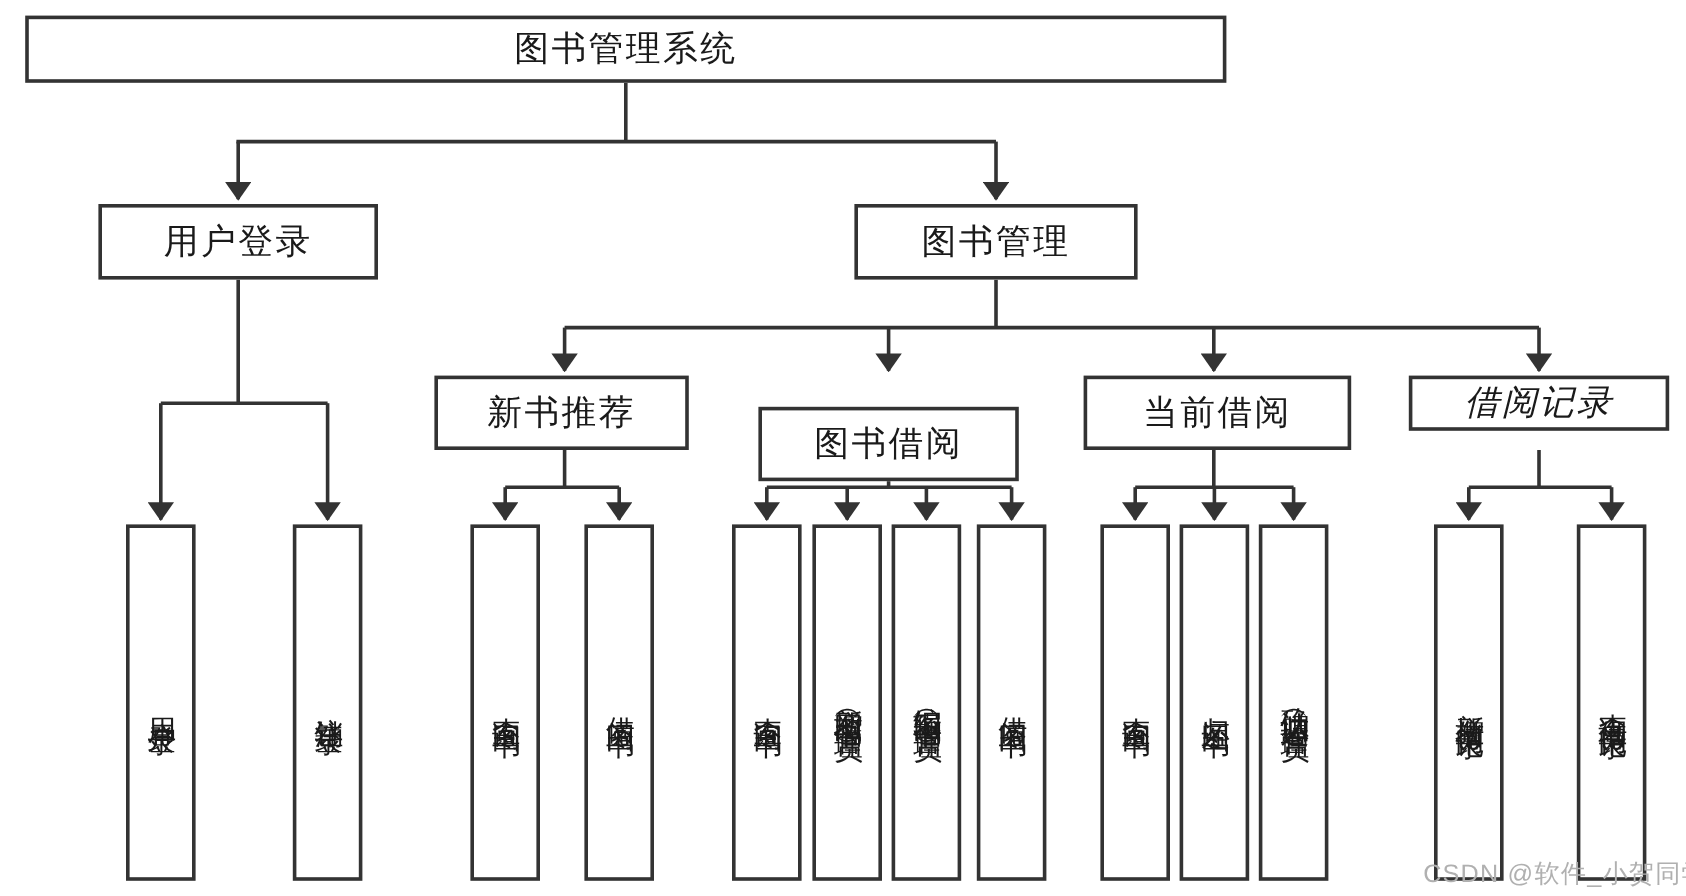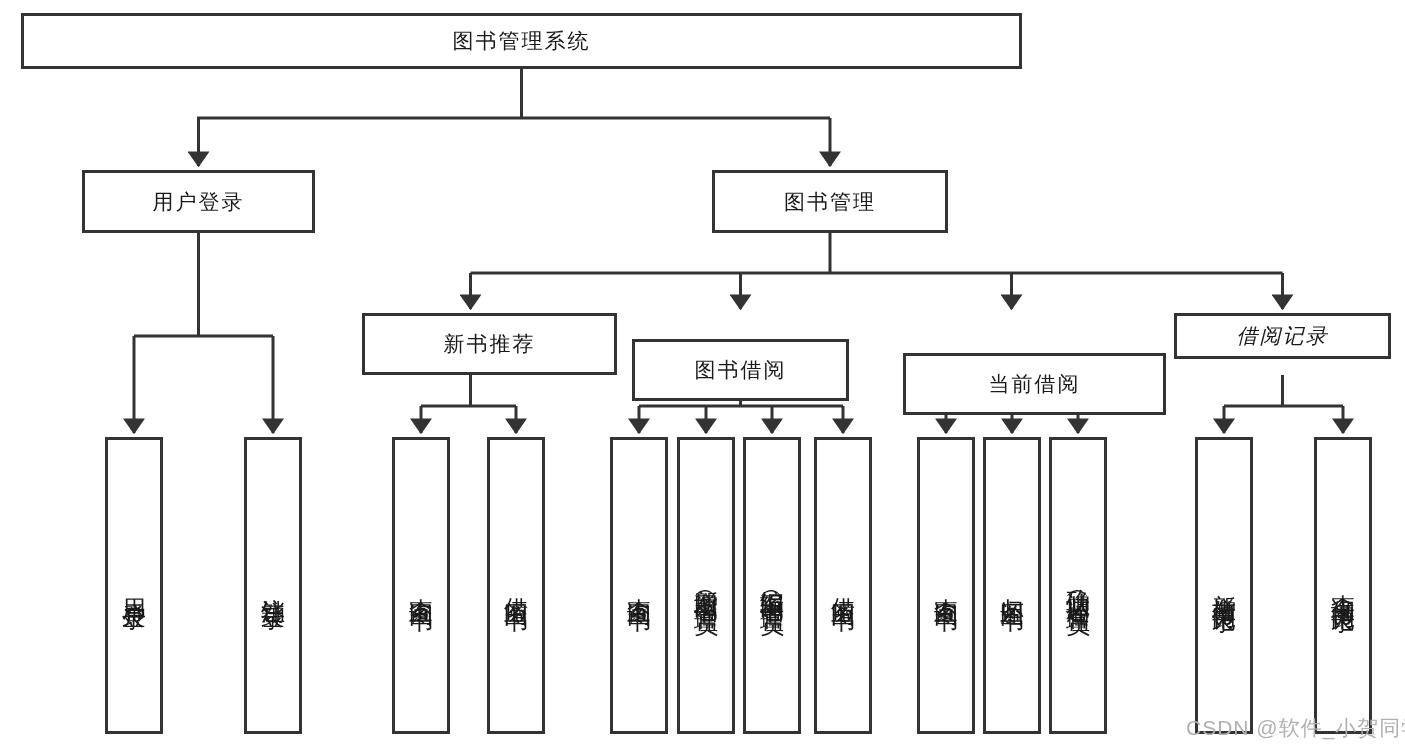--- a/index.html
+++ b/index.html
@@ -16,21 +16,21 @@
     position: absolute;
     box-sizing: border-box;
     border: 3px solid #333333;
     background: #ffffff;
     color: #1a1a1a;
     display: flex;
     align-items: center;
     justify-content: center;
     text-align: center;
   }
-  .h-node { font-size: 21px; letter-spacing: 2px; }
+  .h-node { font-size: 29px; letter-spacing: 2px; }
   .v-node { font-size: 24px; }
   .v-node .vtext {
     writing-mode: vertical-rl;
     text-orientation: mixed;
     letter-spacing: 0.14em;
     line-height: 1;
     white-space: nowrap;
   }
   .watermark {
     position: absolute;
@@ -101,27 +101,27 @@
     <span>图书管理系统</span>
   </div>
 
   <div class="node h-node" style="left:82px; top:170px; width:233px; height:63px;">
     <span>用户登录</span>
   </div>
   <div class="node h-node" style="left:712px; top:170px; width:236px; height:63px;justify-content:center;">
     <span>图书管理</span>
   </div>
 
-  <div class="node h-node" style="left:362px; top:313px; width:255px; height:62px;">
+  <div class="node h-node" style="left:362px; top:313px; width:212px; height:62px;">
     <span>新书推荐</span>
   </div>
   <div class="node h-node" style="left:632px; top:313px; width:217px; height:62px;margin-top:26px;">
     <span>图书借阅</span>
   </div>
-  <div class="node h-node" style="left:903px; top:313px; width:263px; height:62px;margin-top:40px;">
+  <div class="node h-node" style="left:903px; top:313px; width:223px; height:62px;">
     <span>当前借阅</span>
   </div>
   <div class="node h-node" style="left:1174px; top:313px; width:217px; height:46px;font-style:italic;">
     <span>借阅记录</span>
   </div>
 
   <div class="node v-node" style="left:105px; top:437px; width:58px; height:297px;">
     <span class="vtext">用户登录</span>
   </div>
   <div class="node v-node" style="left:244px; top:437px; width:58px; height:297px;">

